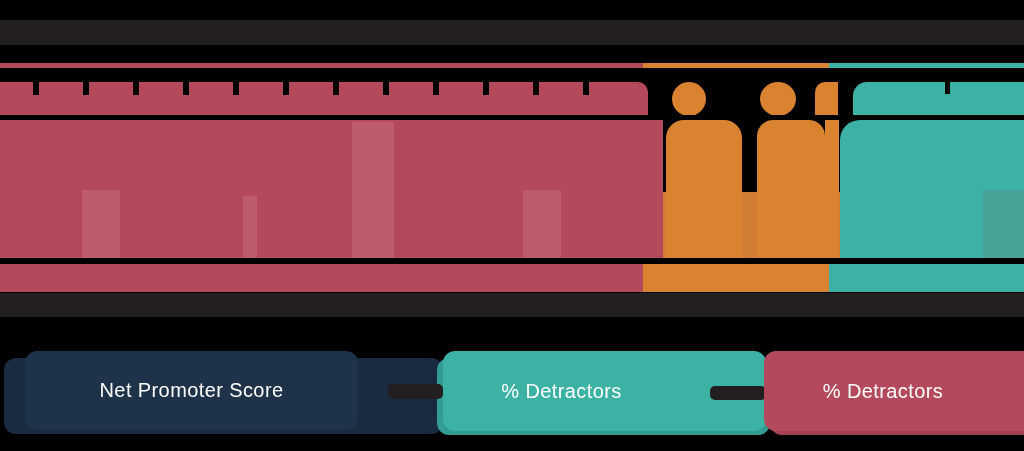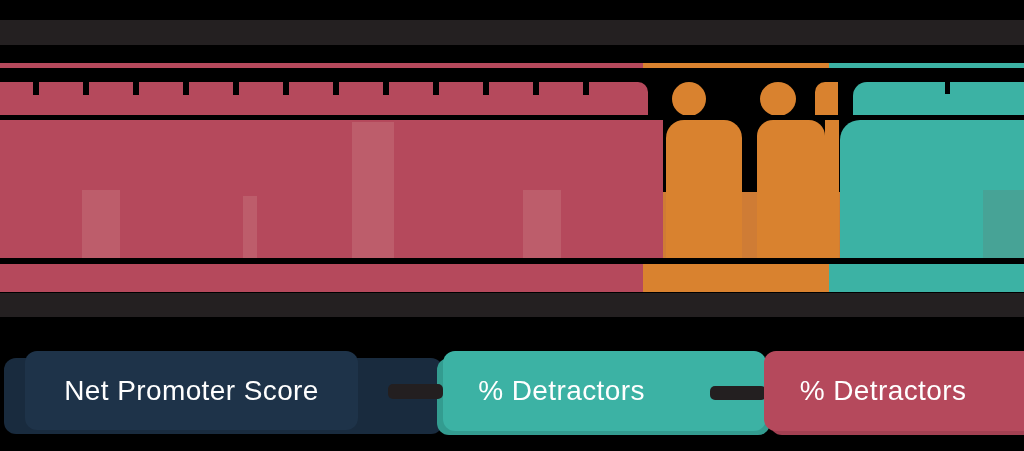--- a/index.html
+++ b/index.html
@@ -52,21 +52,21 @@
   .groundline{left:0;top:258px;width:1024px;height:6px;background:#000;}
 
   
   .npsbar{top:264px;height:28px;}
   .npsbar.red{left:0;width:643px;background:#b5495c;}
   .npsbar.orange{left:643px;width:186px;background:#d9822f;}
   .npsbar.teal{left:829px;width:195px;background:#3cb2a4;}
 
   
   .box{display:flex;align-items:center;justify-content:center;color:#ffffff;
-       font-size:28px;letter-spacing:0.4px;}
+       font-size:20px;letter-spacing:0.4px;}
   .navy-back{left:4px;top:358px;width:439px;height:76px;background:#192b3e;border-radius:12px;}
   .navy-box{left:25px;top:351px;width:333px;height:79px;background:#1e3349;border-radius:12px;}
   .teal-back{left:437px;top:358px;width:333px;height:77px;background:#339c90;border-radius:12px;}
   .teal-box{left:443px;top:351px;width:323px;height:80px;background:#3cb2a4;border-radius:12px;padding-right:86px;box-sizing:border-box;}
   .red-back{left:770px;top:358px;width:254px;height:77px;background:#a34052;border-radius:12px 0 0 12px;}
   .red-box{left:736px;top:351px;width:262px;height:80px;background:#b5495c;border-radius:12px 0 0 12px;padding-right:24px;box-sizing:border-box;margin-left:28px;}
   .dash{background:#231f20;border-radius:5px;}
   .dash1{left:388px;top:384px;width:55px;height:15px;}
   .dash2{left:710px;top:386px;width:56px;height:14px;}
 </style>

